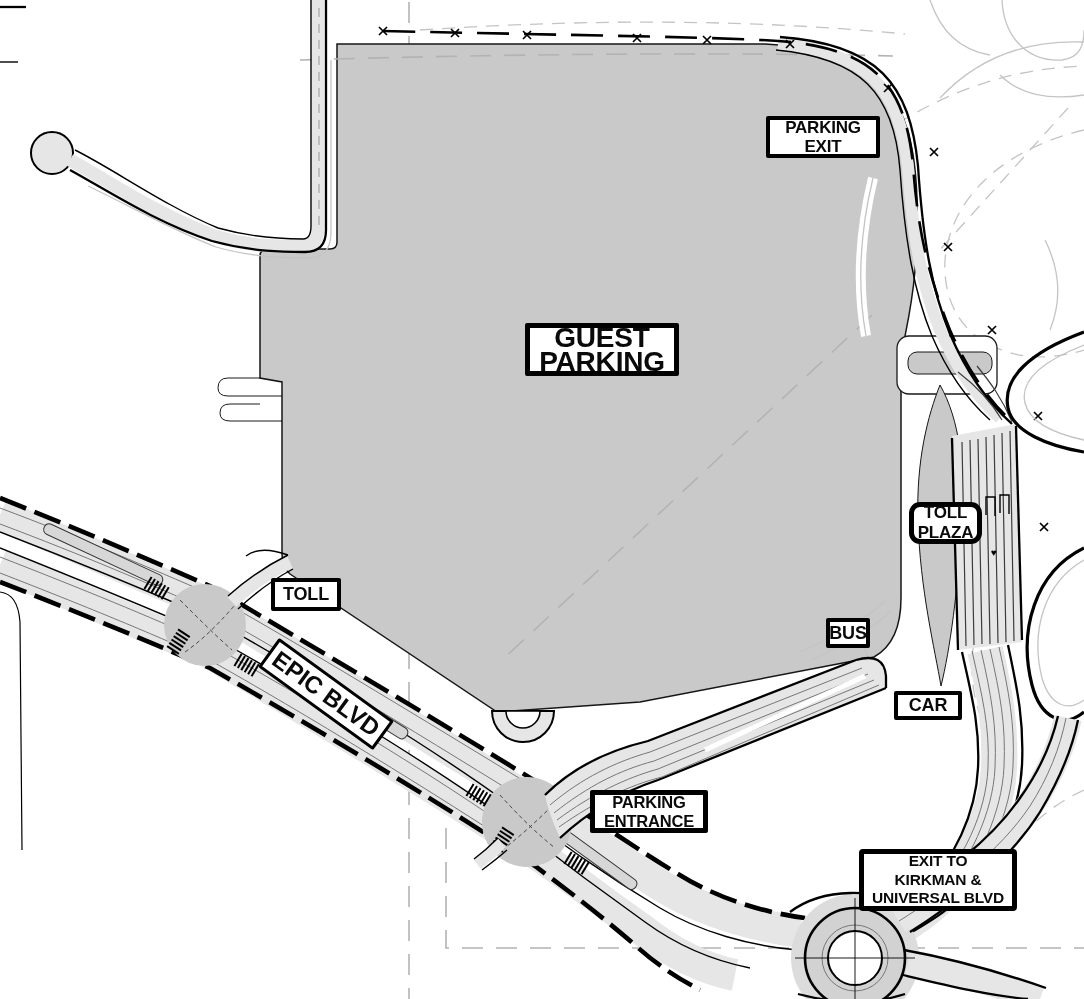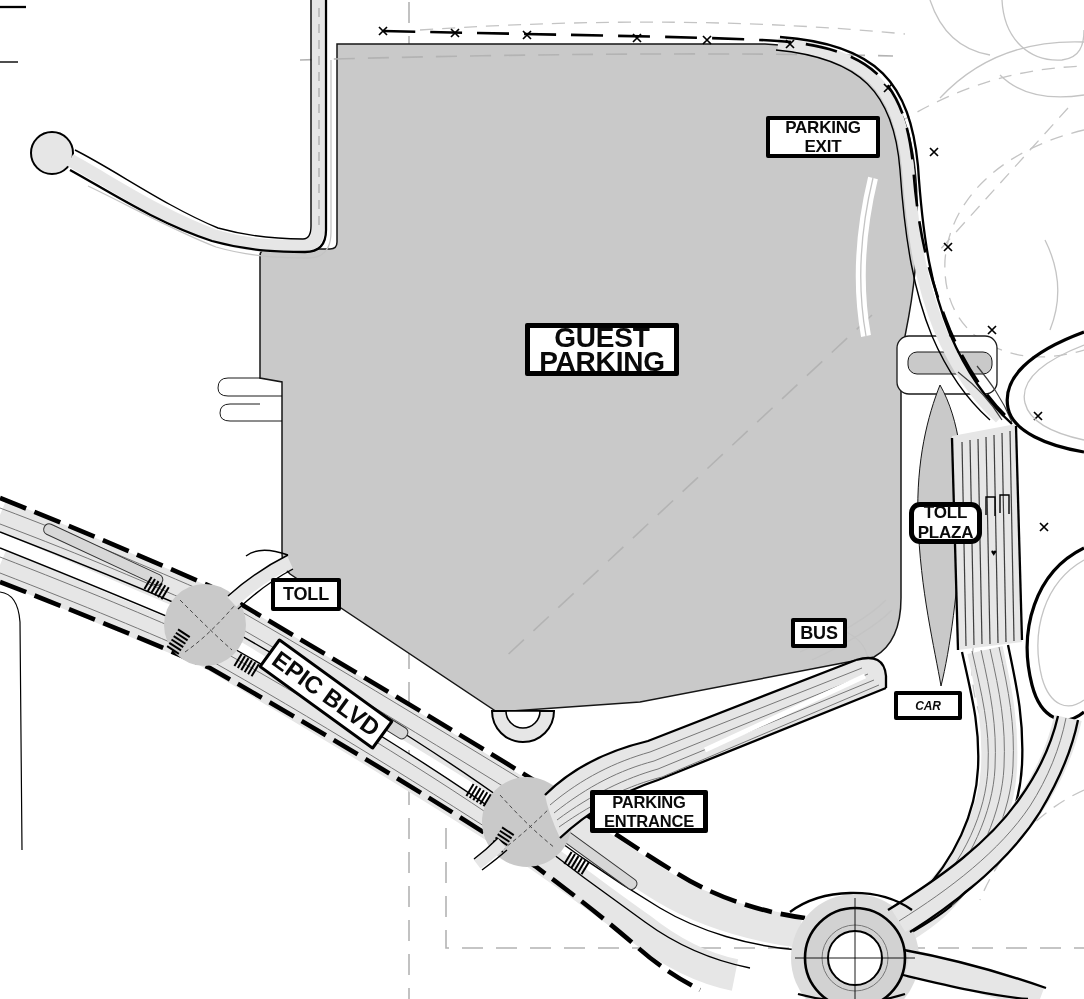--- a/index.html
+++ b/index.html
@@ -28,22 +28,22 @@
   .thin{fill:none;stroke:#000;stroke-width:.9;}
 
   
   .map-label{position:absolute;box-sizing:border-box;background:#fff;border:4px solid #000;
      border-radius:2px;color:#0a0a0a;font-weight:bold;text-align:center;white-space:pre-line;
      display:flex;align-items:center;justify-content:center;letter-spacing:-.2px;}
   #lbl-parking-exit{left:766px;top:116px;width:114px;height:42px;font-size:17px;line-height:19px;border-width:4px;}
   #lbl-guest-parking{left:525px;top:323px;width:154px;height:53px;font-size:28px;line-height:24px;border-width:5px;}
   #lbl-toll-plaza{left:909px;top:502px;width:73px;height:42px;font-size:17px;line-height:20px;border-width:5px;border-radius:11px;}
   #lbl-valet{left:271px;top:578px;width:70px;height:33px;font-size:18px;}
-  #lbl-bus{left:791px;top:618px;width:56px;height:30px;font-size:18px;}
-  #lbl-car{left:894px;top:691px;width:68px;height:29px;font-size:12px;font-style:italic;}
+  #lbl-bus{left:826px;top:618px;width:44px;height:30px;font-size:18px;}
+  #lbl-car{left:894px;top:691px;width:68px;height:29px;font-size:18px;}
   #lbl-parking-entrance{left:590px;top:790px;width:118px;height:43px;font-size:16.5px;line-height:19px;border-width:5px;}
   #lbl-exit-kirkman{left:859px;top:849px;width:158px;height:62px;font-size:15.5px;line-height:18.5px;border-width:5px;border-radius:4px;}
   #lbl-epic-blvd{left:255px;top:676px;width:142px;height:36px;font-size:24px;border-width:3px;border-radius:2px;
      transform:rotate(36deg);letter-spacing:0;}
   #heart-marker{position:absolute;left:991px;top:548px;font-size:10px;color:#000;line-height:10px;}
 </style>
 </head>
 <body>
 
 <div id="stage">
@@ -275,16 +275,19 @@
 EXIT</div>
 <div class="map-label" id="lbl-guest-parking">GUEST
 PARKING</div>
 <div class="map-label" id="lbl-toll-plaza">TOLL
 PLAZA</div>
 <div class="map-label" id="lbl-valet">TOLL</div>
 <div class="map-label" id="lbl-bus">BUS</div>
 <div class="map-label" id="lbl-car">CAR</div>
 <div class="map-label" id="lbl-parking-entrance">PARKING
 ENTRANCE</div>
+<div class="map-label" id="lbl-exit-kirkman">EXIT TO
+KIRKMAN &amp;
+UNIVERSAL BLVD</div>
 <div class="map-label" id="lbl-epic-blvd">EPIC BLVD</div>
 <span id="heart-marker">♥</span>
 
 </div>
 
 </body></html>

